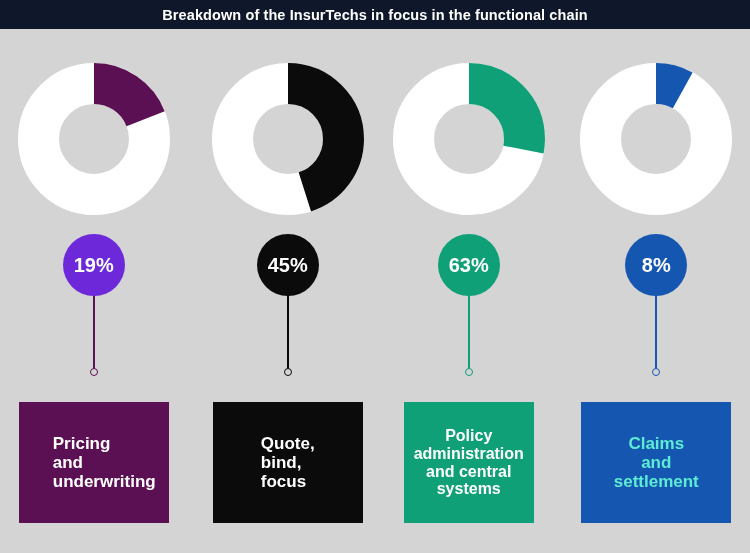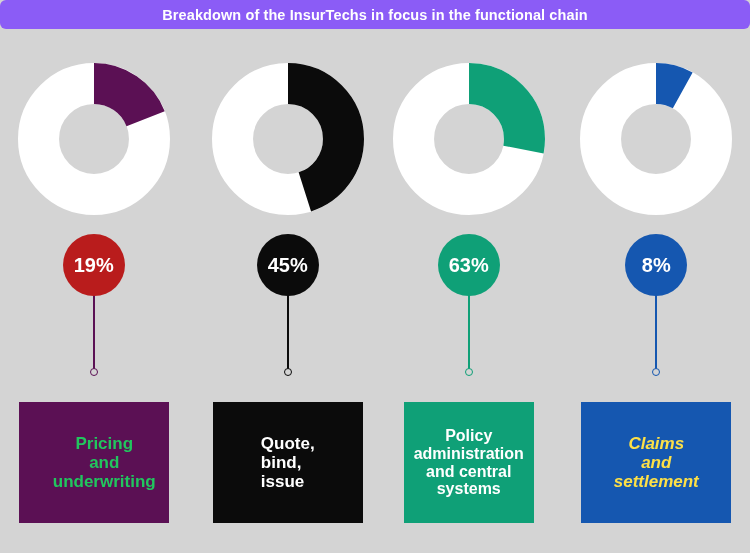--- a/index.html
+++ b/index.html
@@ -147,59 +147,59 @@
   }
   .label-text.small {
     font-size: 16px;
   }
 </style>
 </head>
 <body style="background: rgb(212, 212, 212);">
 
 <div id="infographic" style="background: rgb(212, 212, 212);">
 
-  <div class="title-bar" style="background: #8b5cf6; border-radius: 6px;">
+  <div class="title-bar" style="background: #0f172a;">
     <span class="title-text" style="color: rgb(255, 255, 255);">Breakdown of the InsurTechs in focus in the functional chain</span>
   </div>
 
   <div class="column col-0">
     <div class="donut-wrap">
       <svg viewBox="0 0 100 100">
         <circle class="donut-track" cx="50" cy="50" r="36.5" fill="none" stroke="#ffffff" stroke-width="27"></circle>
         <circle class="donut-value" cx="50" cy="50" r="36.5" fill="none" stroke-width="27" transform="rotate(-90 50 50)" stroke="#5b1054" stroke-dasharray="43.57389010529043 185.76237360676447"></circle>
       </svg>
     </div>
     <div class="stem" style="background: rgb(91, 16, 84);"></div>
     <div class="pin-ring" style="border-color: rgb(91, 16, 84); background: rgb(212, 212, 212);"></div>
-    <div class="bubble" style="background: #b91c1c;">
+    <div class="bubble" style="background: #6d28d9;">
       <span class="bubble-text" style="color: rgb(255, 255, 255);">19%</span>
     </div>
     <div class="label-box" style="background: rgb(91, 16, 84);">
-      <span class="label-text" style="color: #22c55e; text-align: center; margin-left: 21px;">Pricing
+      <span class="label-text" style="color: #ffffff; text-align: left; margin-left: 21px;">Pricing
 and
 underwriting</span>
     </div>
   </div>
 
   <div class="column col-1">
     <div class="donut-wrap">
       <svg viewBox="0 0 100 100">
         <circle class="donut-track" cx="50" cy="50" r="36.5" fill="none" stroke="#ffffff" stroke-width="27"></circle>
         <circle class="donut-value" cx="50" cy="50" r="36.5" fill="none" stroke-width="27" transform="rotate(-90 50 50)" stroke="#0b0b0b" stroke-dasharray="103.2013186704247 126.13494504163019"></circle>
       </svg>
     </div>
     <div class="stem" style="background: rgb(11, 11, 11);"></div>
     <div class="pin-ring" style="border-color: rgb(11, 11, 11); background: rgb(212, 212, 212);"></div>
     <div class="bubble" style="background: rgb(11, 11, 11);">
       <span class="bubble-text" style="color: rgb(255, 255, 255);">45%</span>
     </div>
     <div class="label-box" style="background: rgb(11, 11, 11);">
       <span class="label-text left" style="color: rgb(255, 255, 255); text-align: left;">Quote,
 bind,
-issue</span>
+focus</span>
     </div>
   </div>
 
   <div class="column col-2">
     <div class="donut-wrap">
       <svg viewBox="0 0 100 100">
         <circle class="donut-track" cx="50" cy="50" r="36.5" fill="none" stroke="#ffffff" stroke-width="27"></circle>
         <circle class="donut-value" cx="50" cy="50" r="36.5" fill="none" stroke-width="27" transform="rotate(-90 50 50)" stroke="#0fa077" stroke-dasharray="64.21415383937537 165.12210987267952"></circle>
       </svg>
     </div>
@@ -222,19 +222,19 @@
         <circle class="donut-track" cx="50" cy="50" r="36.5" fill="none" stroke="#ffffff" stroke-width="27"></circle>
         <circle class="donut-value" cx="50" cy="50" r="36.5" fill="none" stroke-width="27" transform="rotate(-90 50 50)" stroke="#1557b0" stroke-dasharray="18.34690109696439 210.9893626150905"></circle>
       </svg>
     </div>
     <div class="stem" style="background: rgb(21, 87, 176);"></div>
     <div class="pin-ring" style="border-color: rgb(21, 87, 176); background: rgb(212, 212, 212);"></div>
     <div class="bubble" style="background: rgb(21, 87, 176);">
       <span class="bubble-text" style="color: rgb(255, 255, 255);">8%</span>
     </div>
     <div class="label-box" style="background: rgb(21, 87, 176);">
-      <span class="label-text" style="color: #fde047; text-align: center; font-style: italic;">Claims
+      <span class="label-text" style="color: #5eead4; text-align: center;">Claims
 and
 settlement</span>
     </div>
   </div>
 
 </div>
 
 </body></html>

